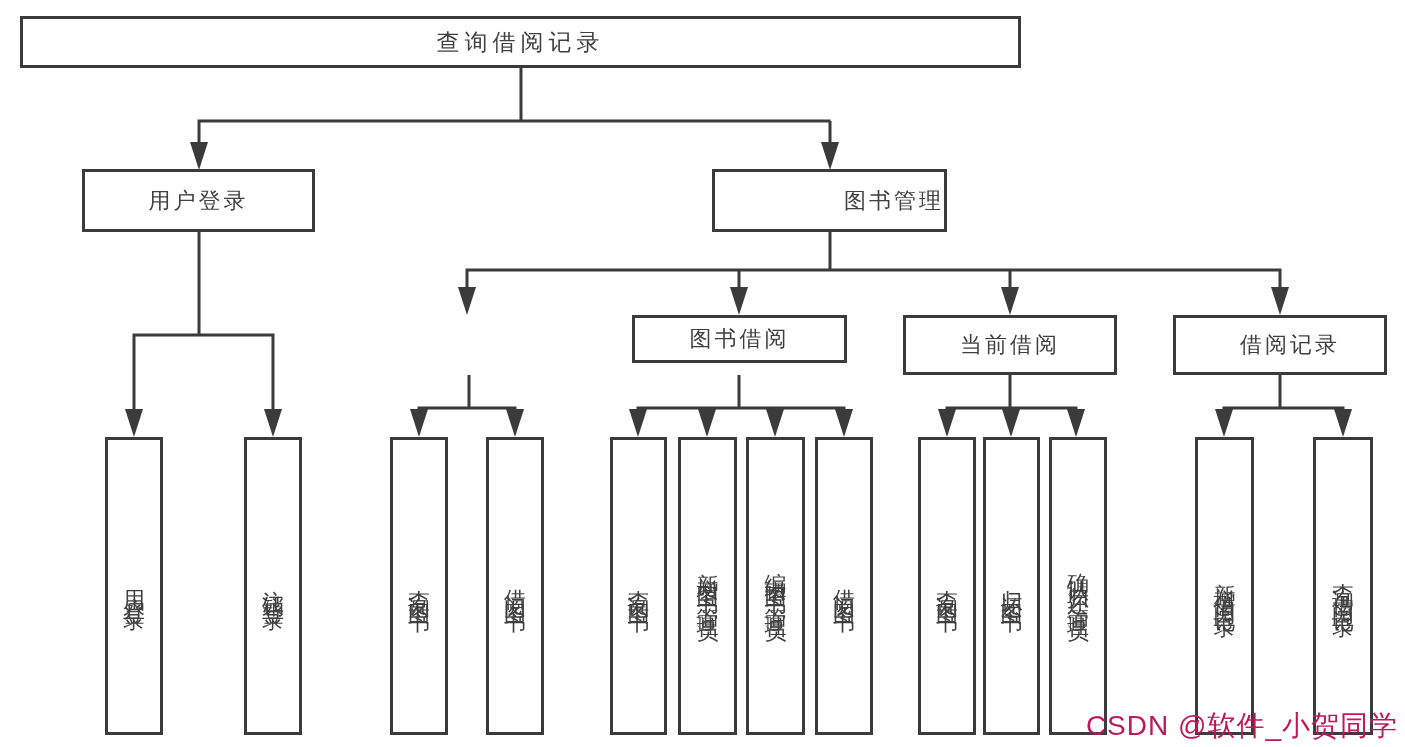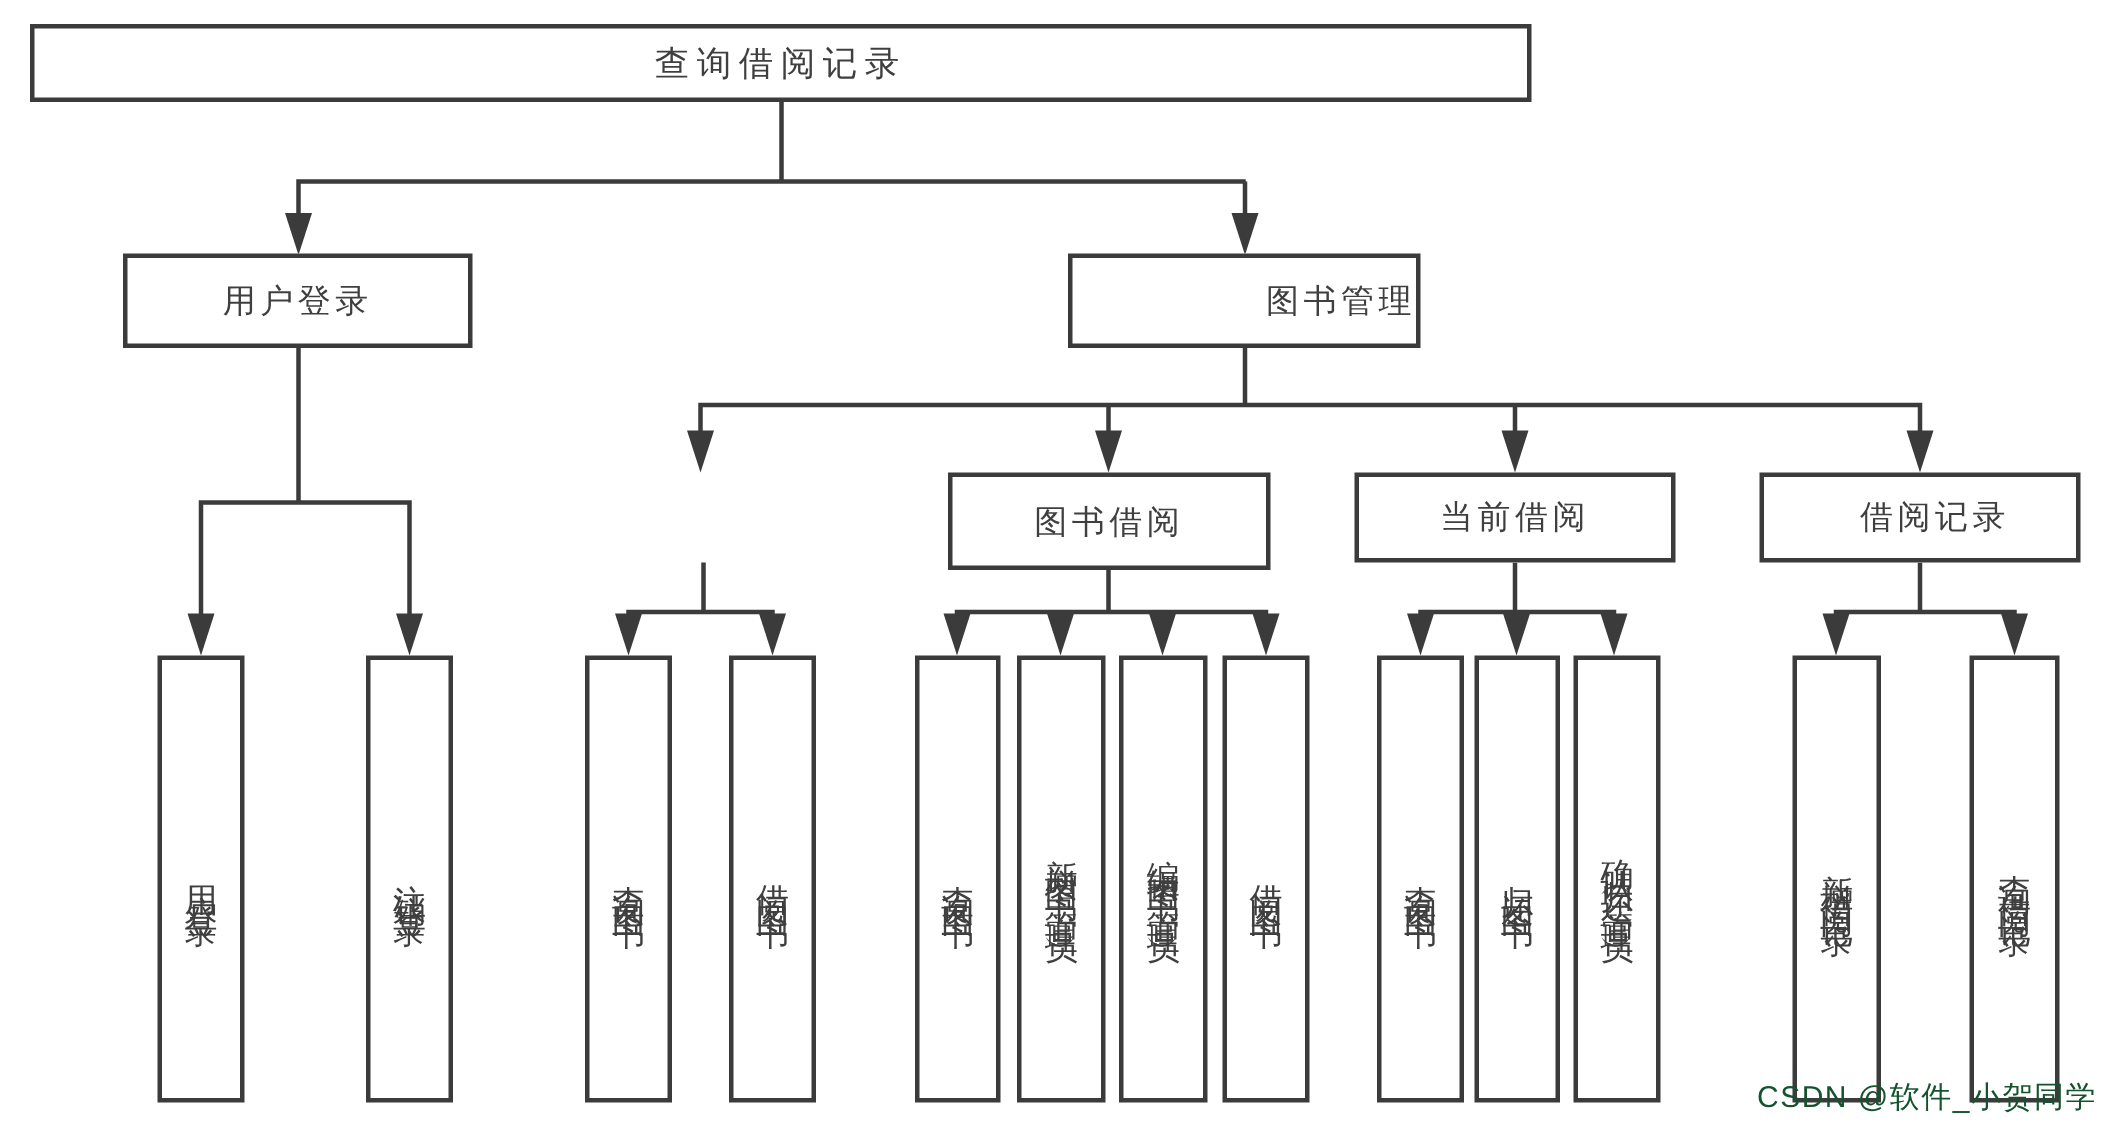--- a/index.html
+++ b/index.html
@@ -43,22 +43,22 @@
     text-orientation: mixed;
     font-size: 22px;
     letter-spacing: 7px;
     line-height: 1;
     white-space: nowrap;
   }
   .watermark {
     position: absolute;
     right: 7px;
     bottom: 2px;
-    font-size: 20px;
-    color: #14532d;
+    font-size: 28px;
+    color: #be185d;
     letter-spacing: 1px;
     z-index: 2;
     white-space: nowrap;
   }
 </style>
 </head>
 <body>
 
 <div class="canvas">
 
@@ -99,21 +99,21 @@
     <span class="root-label">查询借阅记录</span>
   </div>
 
   <div class="node" style="left:82px; top:169px; width:233px; height:63px;">
     <span class="h-label">用户登录</span>
   </div>
   <div class="node" style="left:712px; top:169px; width:235px; height:63px;justify-content:flex-end;">
     <span class="h-label">图书管理</span>
   </div>
 
-  <div class="node" style="left:632px; top:315px; width:215px; height:65px;">
+  <div class="node" style="left:632px; top:315px; width:215px; height:48px;">
     <span class="h-label">图书借阅</span>
   </div>
   <div class="node" style="left:903px; top:315px; width:214px; height:60px;">
     <span class="h-label">当前借阅</span>
   </div>
   <div class="node" style="left:1173px; top:315px; width:214px; height:60px;padding-left:20px;">
     <span class="h-label">借阅记录</span>
   </div>
 
   <div class="node leaf" style="left:105px; top:437px; width:58px; height:298px;">

